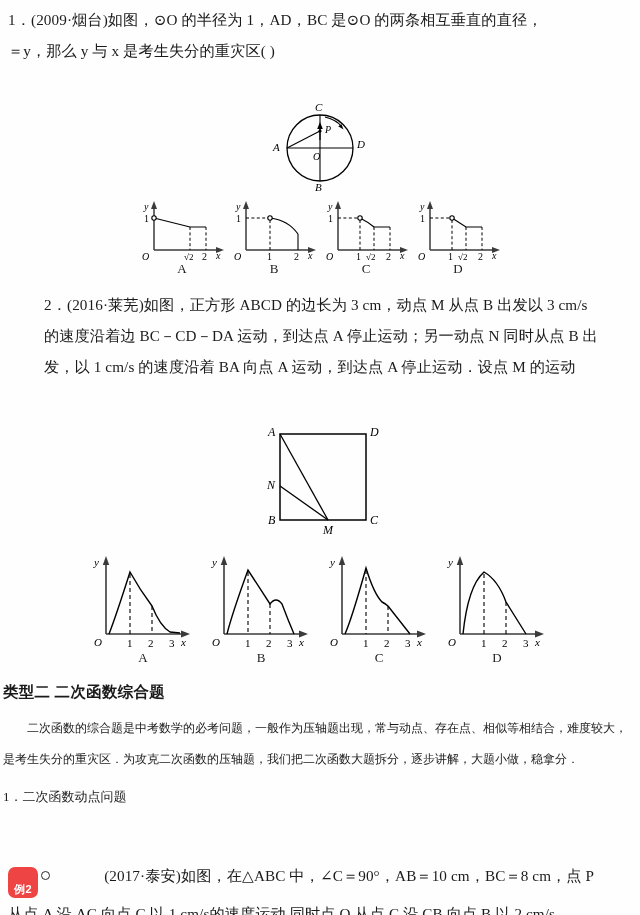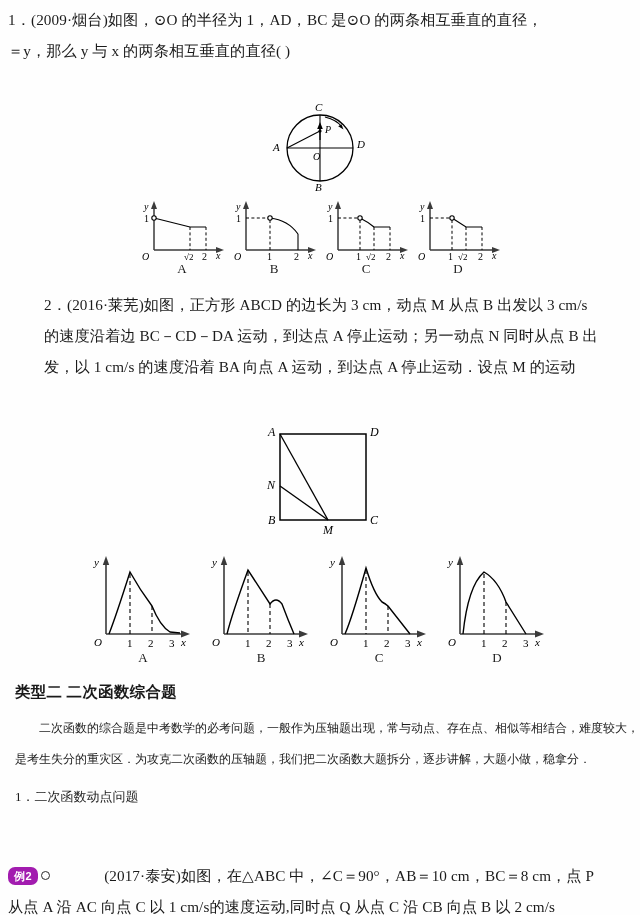--- a/index.html
+++ b/index.html
@@ -41,24 +41,24 @@
   .sub-head{
     font-size:13px;
     line-height:30px;
     margin:0;
   }
 
   
   .ex-line{display:flex;align-items:flex-start;gap:0;}
   .badge{
     display:inline-flex;align-items:center;justify-content:center;
-    background:#a21caf;color:#fff;
+    background:#ef4444;color:#fff;
     font-size:11px;font-weight:bold;
     border-radius:7px;
-    padding:2px 6px 2px 6px;
+    padding:15px 6px 2px 6px;
     height:14px;
     margin-top:7px;
     letter-spacing:.5px;
     font-family:"Liberation Sans",sans-serif;
   }
   .badge-dot{
     width:7px;height:7px;border:1.2px solid #2b2b2b;border-radius:50%;
     margin:11px 6px 0 3px;flex:none;
   }
 
@@ -71,21 +71,21 @@
   svg{display:block;}
   svg text{font-family:"Liberation Serif",serif;}
 </style>
 </head>
 <body>
 
 <div class="page">
 
   <div style="position:absolute;left:8px;top:4px;width:624px;">
     <p class="qtext">1．(2009·烟台)如图，⊙O 的半径为 1，AD，BC 是⊙O 的两条相互垂直的直径，</p>
-    <p class="qtext">＝y，那么 y 与 x 的两条相互垂直的直径(        )</p>
+    <p class="qtext">＝y，那么 y 与 x 是考生失分的重灾区(        )</p>
   </div>
 
   <div style="position:absolute;left:0;top:100px;width:640px;" class="fig-center">
     <svg width="150" height="92" viewBox="0 0 150 92">
       <circle cx="75" cy="48" r="33" fill="none" stroke="#000" stroke-width="1.3"></circle>
       <line x1="42" y1="48" x2="108" y2="48" stroke="#000" stroke-width="1.1"></line>
       <line x1="75" y1="15" x2="75" y2="81" stroke="#000" stroke-width="1.1"></line>
 
       <line x1="42" y1="48" x2="75" y2="31" stroke="#000" stroke-width="1.1"></line>
 
@@ -287,21 +287,21 @@
         <text x="43" y="101" font-size="11">1</text>
         <text x="64" y="101" font-size="11">2</text>
         <text x="85" y="101" font-size="11">3</text>
         <text x="97" y="100" font-size="11" font-style="italic">x</text>
         <text x="10" y="20" font-size="11" font-style="italic">y</text>
       </svg>
       <div class="glabel">D</div>
     </div>
   </div>
 
-  <div style="position:absolute;left:15px;top:678px;width:624px;">
+  <div style="position:absolute;left:3px;top:678px;width:624px;">
     <p class="sec-head">类型二  二次函数综合题</p>
     <p class="para indent" style="margin-top:7px;">二次函数的综合题是中考数学的必考问题，一般作为压轴题出现，常与动点、存在点、相似等相结合，难度较大，是考生失分的重灾区．为攻克二次函数的压轴题，我们把二次函数大题拆分，逐步讲解，大题小做，稳拿分．</p>
     <p class="sub-head" style="margin-top:7px;">1．二次函数动点问题</p>
   </div>
 
   <div style="position:absolute;left:8px;top:860px;width:624px;">
     <div class="ex-line">
       <span class="badge">例2</span>
       <span class="badge-dot"></span>
       <span class="qtext" style="flex:1;margin-left:48px;">(2017·泰安)如图，在△ABC 中，∠C＝90°，AB＝10 cm，BC＝8 cm，点 P</span>

